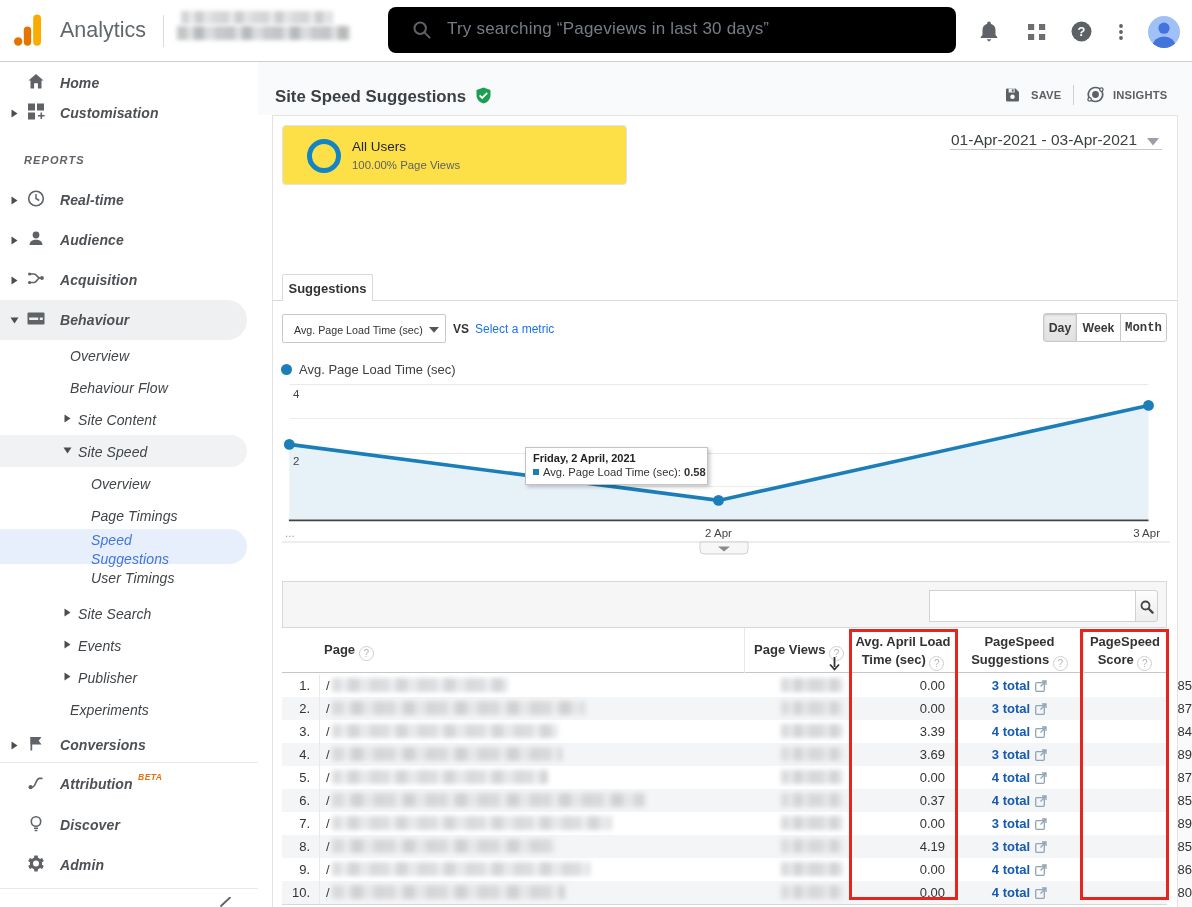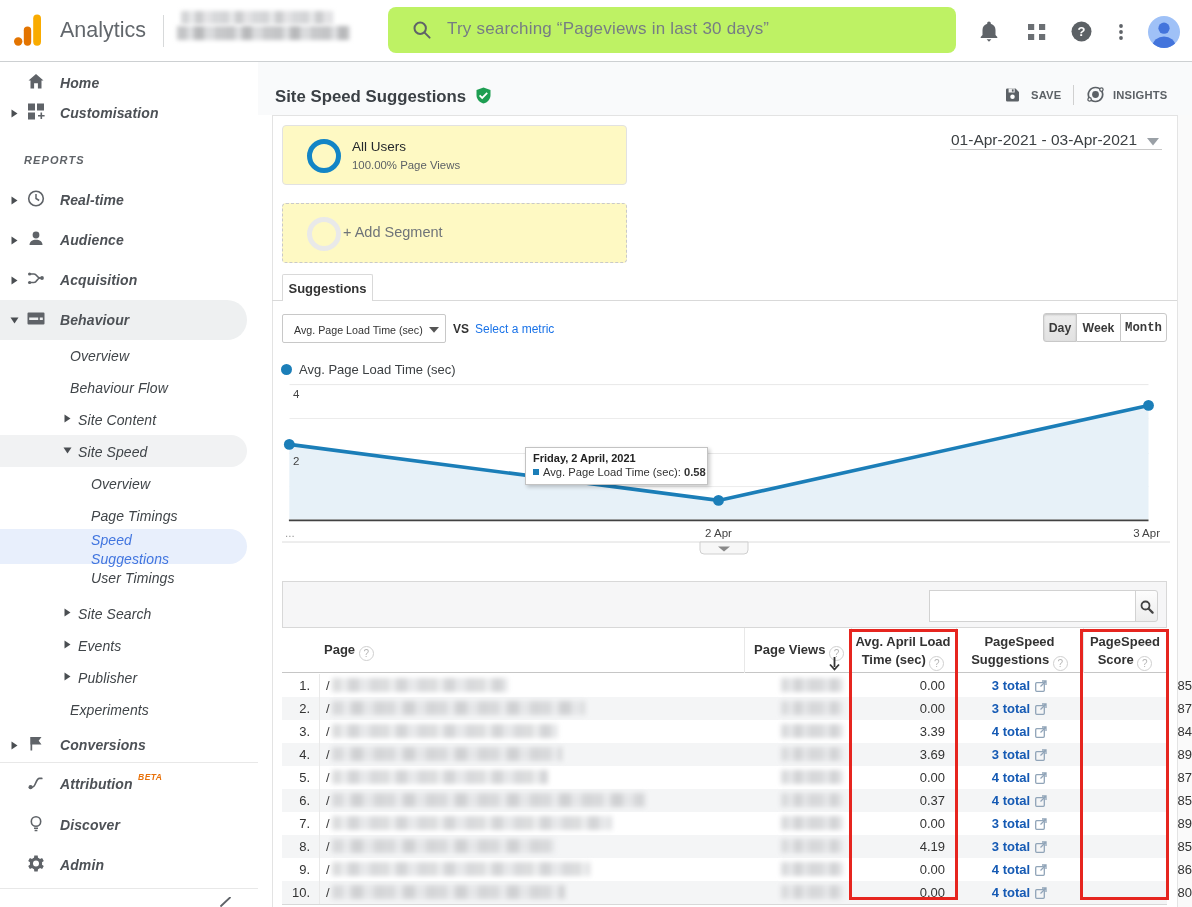--- a/index.html
+++ b/index.html
@@ -9,21 +9,21 @@
 #app { position:relative; width:1192px; height:907px; background:#fff; }
 
 
 #topbar { position:absolute; left:0; top:0; width:1192px; height:62px; background:#fff;
   border-bottom:1px solid #cdd0d2; z-index:30; }
 .antext { position:absolute; left:60px; top:18px; font-size:21.5px; color:#62676c; letter-spacing:0; }
 .hdivider { position:absolute; left:163px; top:15px; width:1px; height:32px; background:#d7d9da; }
 .blurbox { position:absolute; filter:blur(2px); border-radius:1px; }
 .blur-gray1 { background:repeating-linear-gradient(90deg,#d4d5d7 0 8px,#e8e9ea 8px 14px,#cbccce 14px 22px,#e3e3e5 22px 31px,#d7d8da 31px 40px); }
 .blur-gray2 { background:repeating-linear-gradient(90deg,#c4c5c7 0 10px,#dedfe1 10px 17px,#b8b9bb 17px 27px,#dadbdd 27px 38px,#c8c9cb 38px 48px); }
-#searchpill { position:absolute; left:388px; top:7px; width:568px; height:46px; background:#bef264; border-radius:8px; }
+#searchpill { position:absolute; left:388px; top:7px; width:568px; height:46px; background:#000000; border-radius:8px; }
 #searchpill .ph { position:absolute; left:59px; top:12px; font-size:17px; color:#767d84; letter-spacing:.2px; }
 
 
 #sidebar { position:absolute; left:0; top:62px; width:258px; height:845px; background:#fff; z-index:20;font-style:italic; }
 .nav { position:absolute; left:0; width:247px; height:40px; display:flex; align-items:center;
   font-size:14px; color:#4d5156; font-weight:bold; letter-spacing:.1px; }
 .nav .nicon { position:absolute; left:27px; top:50%; transform:translateY(-50%); }
 .nav .ntext { position:absolute; left:60px; }
 .sub { position:absolute; font-size:14px; color:#404549; letter-spacing:.1px; }
 .pill { border-radius:0 20px 20px 0; }
@@ -32,21 +32,21 @@
 #titlebar { position:absolute; left:258px; top:62px; width:934px; height:53px; background:#f9fafb; }
 #pageTitle { position:absolute; left:275px; top:87px; font-size:16.8px; font-weight:bold; color:#3b4045; letter-spacing:0; }
 .topbtn { position:absolute; top:89px; font-size:11.2px; font-weight:bold; color:#5c6166; letter-spacing:.2px; }
 #panelTop { position:absolute; left:272px; top:115px; width:905px; height:1px; background:#e3e3e3; }
 #panelLeft { position:absolute; left:272px; top:115px; width:1px; height:792px; background:#e3e3e3; }
 #scrollstrip { position:absolute; left:1177px; top:115px; width:15px; height:792px; background:#fafafa; border-left:1px solid #e4e4e4; }
 
 #dateText { position:absolute; left:951px; top:131px; white-space:nowrap; font-size:15.5px; color:#3c4043; }
 #dateLine { position:absolute; left:950px; top:149px; width:212px; height:1px; background:#c9c9c9; }
 
-.segcard { position:absolute; left:282px; width:345px; height:60px; background:#fef9c3; border:1px solid #e2e2e2; border-radius:4px; }
+.segcard { position:absolute; left:282px; width:345px; height:60px; background:#fde047; border:1px solid #e2e2e2; border-radius:4px; }
 .ring { position:absolute; left:24px; top:13px; width:34px; height:34px; border-radius:50%; }
 
 #tabSug { position:absolute; left:282px; top:274px; width:91px; height:27px; background:#fff;
   border:1px solid #d9d9d9; border-bottom:none; border-radius:2px 2px 0 0;
   font-size:13px; font-weight:bold; color:#333; text-align:center; line-height:27px; z-index:2;}
 #tabLine { position:absolute; left:272px; top:300px; width:905px; height:1px; background:#d9d9d9; }
 
 #metricDrop { position:absolute; left:282px; top:314px; width:164px; height:29px; background:#fff;
   border:1px solid #c8c8c8; border-radius:2px; font-size:10.7px; color:#333; white-space:nowrap; }
 #vsLbl { position:absolute; left:453px; top:322px; font-size:12px; font-weight:bold; color:#333; }
@@ -308,24 +308,20 @@
 <div id="dateText">01-Apr-2021 - 03-Apr-2021</div>
 <svg class="abs" style="left:1147px;top:138px" width="12" height="8" viewBox="0 0 12 8">
       <path d="M0 0 h12 l-6 7.5 z" fill="#9aa0a6"></path>
     </svg>
 <div id="dateLine"></div>
 
 <div class="segcard" style="top:125px;">
   <div class="ring" style="border:5.5px solid #1385c6;"></div>
   <div class="abs" style="left:69px;top:13px;font-size:13.5px;color:#24282c;">All Users</div>
   <div class="abs" style="left:69px;top:33px;font-size:11.4px;color:#5c6166;">100.00% Page Views</div>
-</div>
-<div class="segcard" style="top:203px;border:1px dashed #c9c9c9;">
-  <div class="ring" style="border:5.5px solid #e9e9e9;"></div>
-  <div class="abs" style="left:60px;top:20px;font-size:14.5px;color:#6f7479;">+ Add Segment</div>
 </div>
 
 <div id="tabSug">Suggestions</div>
 <div id="tabLine"></div>
 
 <div id="metricDrop">
   <div class="abs" style="left:11px;top:8.5px;">Avg. Page Load Time (sec)</div>
   <svg class="abs" style="left:146px;top:12px" width="10" height="6" viewBox="0 0 10 6">
         <path d="M0 0 h10 l-5 5.8 z" fill="#555"></path>
       </svg>

